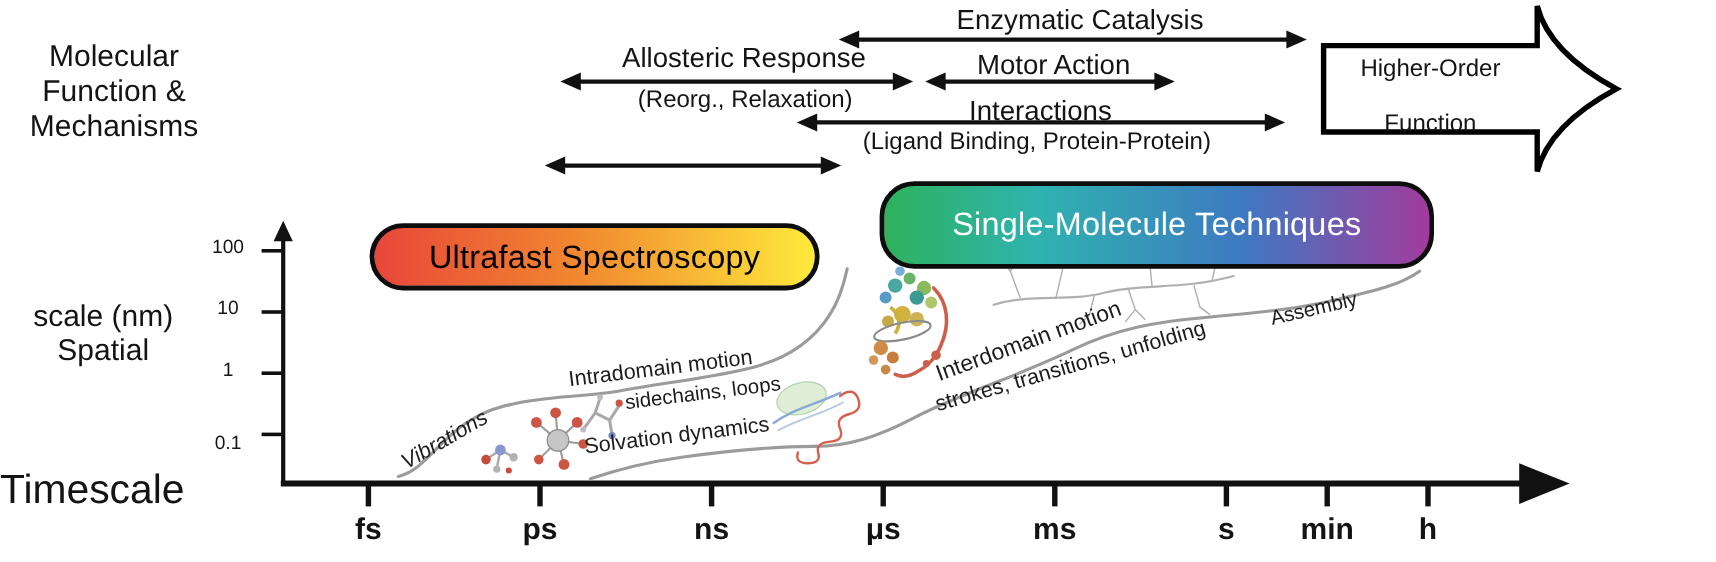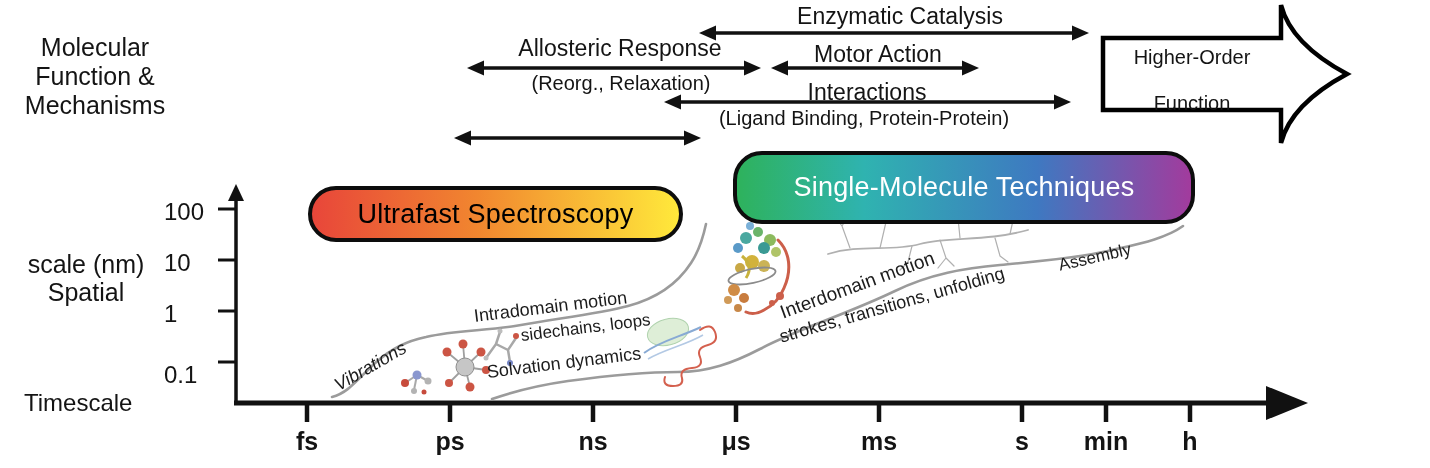--- a/index.html
+++ b/index.html
@@ -27,24 +27,24 @@
   .bar-ultrafast {
     left:308px; top:152px; width:375px; height:56px; border-radius:28px;
     background:linear-gradient(90deg,#E8463A 0%,#F1862F 45%,#FFE93B 100%); color:#000000;margin-top:34px;
   }
   .bar-single {
     left:733px; top:151px; width:462px; height:73px; border-radius:29px;
     background:linear-gradient(90deg,#2EB25C 0%,#2FB3B0 28%,#3E79C1 66%,#A23B9D 100%); color:#ffffff;
   }
 
   
-  .ytick { width:52px; left:164px; text-align:left; font-size:24px; }
+  .ytick { width:52px; left:164px; text-align:center; font-size:16px; }
   .xtick { top:427px; font-size:25px; font-weight:bold; }
   .spatial-label { left:86px; top:250px; text-align:center; font-size:25px; line-height:28px; }
-  .timescale-label { left:24px; top:389px; font-size:24px; }
+  .timescale-label { left:0; top:389px; font-size:34px; }
 
   
   .ann { position:absolute; white-space:nowrap; transform-origin:0 50%; font-size:18px; color:#1c1c1c; }
   .ann-vibrations { left:336px; top:376px; transform:rotate(-30deg); font-style:italic; }
   .ann-intradomain { left:474px; top:306px; transform:rotate(-7deg); }
   .ann-sidechains { left:521px; top:326px; transform:rotate(-7deg); font-size:17px; }
   .ann-solvation { left:487px; top:362px; transform:rotate(-7deg); }
   .ann-interdomain { left:781px; top:302px; transform:rotate(-20deg); font-size:19px; }
   .ann-strokes { left:780px; top:327px; transform:rotate(-16deg); }
   .ann-assembly { left:1059px; top:256px; transform:rotate(-13deg); font-size:17px; }

